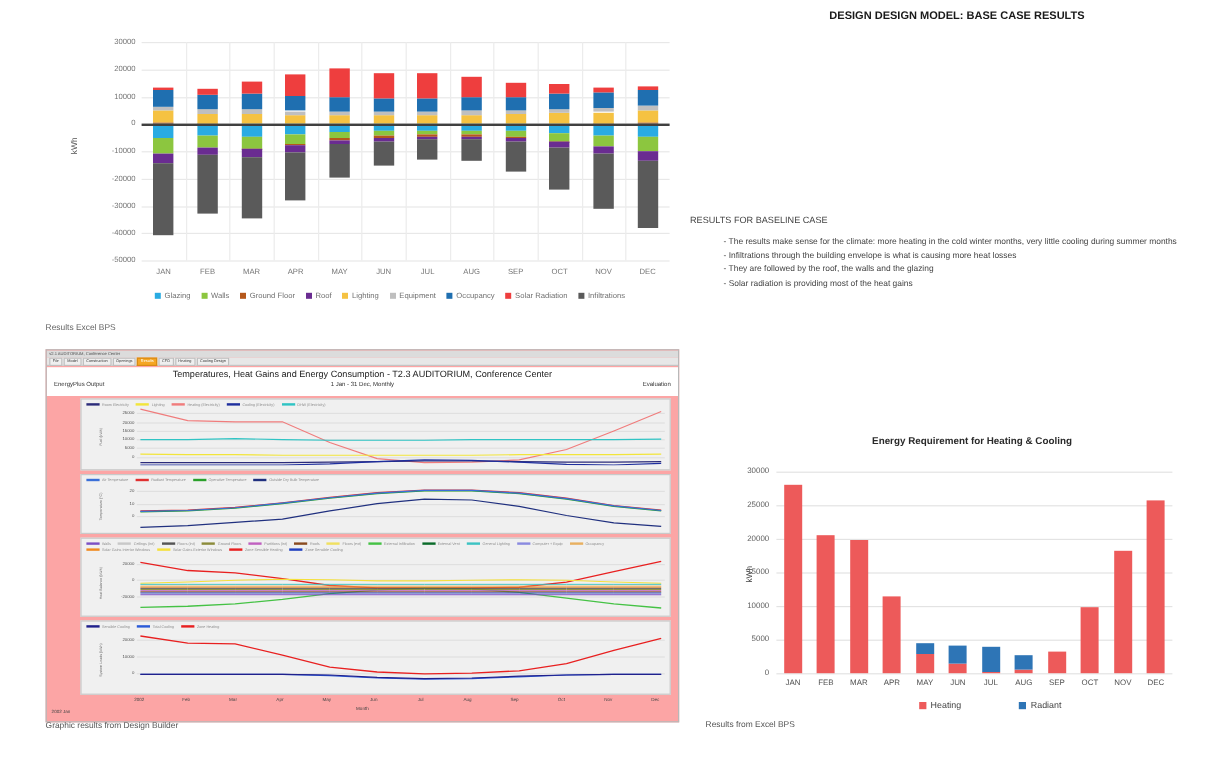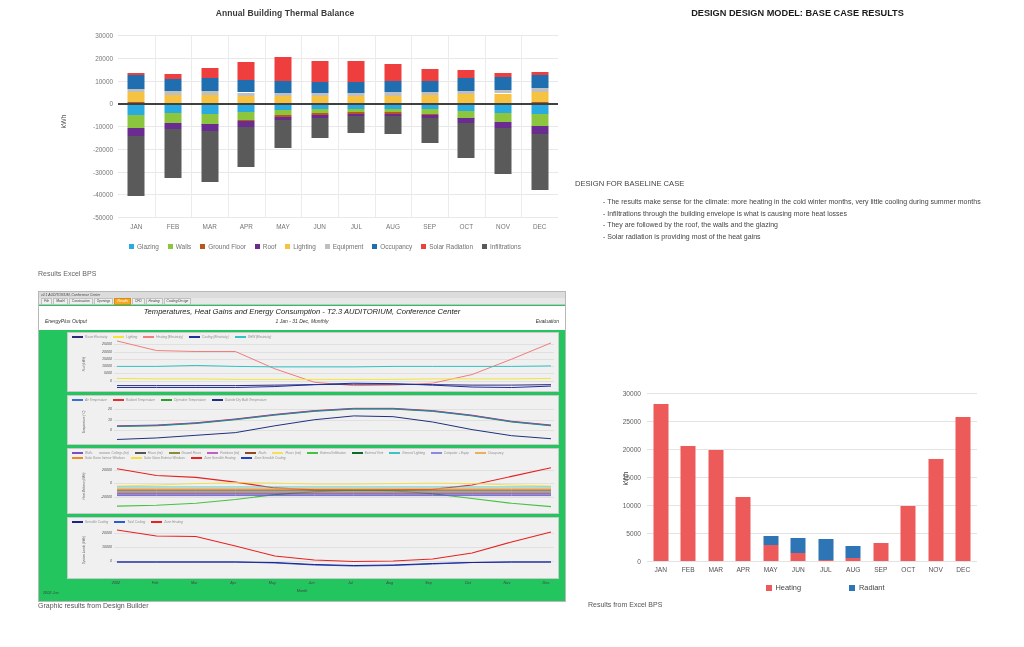--- a/index.html
+++ b/index.html
@@ -55,21 +55,21 @@
   }
   #table-clip{position:absolute;left:574px;top:44px;width:450px;height:124px;overflow:hidden;}
 
   #results-heading{position:absolute;left:575px;top:179px;font-size:7.6px;color:#444;}
   #results-notes{position:absolute;left:603px;top:196px;width:420px;font-size:7px;color:#444;line-height:11.6px;}
   #results-notes div{margin:0;}
 
   
   #db-shot{
     position:absolute;left:38px;top:291px;width:526px;height:309px;
-    background:#22c55e;border:1px solid #b8b8b8;overflow:hidden;font-style:italic;
+    background:#fca5a5;border:1px solid #b8b8b8;overflow:hidden;
   }
   #db-titlebar{
     position:absolute;left:0;top:0;width:100%;height:6px;background:#dcdcdc;
     font-size:3.4px;color:#4a4a4a;padding-left:2px;line-height:6px;overflow:hidden;
   }
   #db-menubar{
     position:absolute;left:0;top:6px;width:100%;height:6px;background:#e7e7e7;
     display:flex;align-items:center;gap:1px;padding-left:2px;border-bottom:1px solid #c4c4c4;
   }
   .db-tab{
@@ -140,21 +140,20 @@
     display:flex;justify-content:center;gap:48px;
   }
   .ep-lg{display:flex;align-items:center;gap:4px;font-size:7.4px;color:#444;}
   .ep-lg i{width:6px;height:6px;display:inline-block;}
   #cap-energy{position:absolute;left:588px;top:601px;font-size:7px;color:#555;}
 </style>
 </head>
 <body>
 
 <div class="abs" id="thermal-panel">
-  <div id="thermal-title">Annual Building Thermal Balance</div>
   <div id="thermal-ylabel">kWh</div>
   <div id="thermal-plot">
       <div class="tp-gridline" style="top: 0px;"></div>
       <div class="tp-ylab" style="top: 0px;">30000</div>
       <div class="tp-gridline" style="top: 22.75px;"></div>
       <div class="tp-ylab" style="top: 22.75px;">20000</div>
       <div class="tp-gridline" style="top: 45.5px;"></div>
       <div class="tp-ylab" style="top: 45.5px;">10000</div>
       <div class="tp-gridline" style="top: 68.25px;"></div>
       <div class="tp-ylab" style="top: 68.25px;">0</div>
@@ -389,21 +388,21 @@
     </div>
   <div id="cap-excel-bps">Results Excel BPS</div>
 </div>
 
 <div id="model-title">DESIGN DESIGN MODEL: BASE CASE  RESULTS</div>
 
 <div id="table-clip">
   
 </div>
 
-<div id="results-heading">DESIGN FOR BASELINE CASE</div>
+<div id="results-heading">RESULTS FOR BASELINE CASE</div>
 <div id="results-notes">
     <div>- The results make sense for the climate: more heating in the cold winter months, very little cooling during summer months</div>
     <div>- Infiltrations through the building envelope is what is causing more heat losses</div>
     <div>- They are followed by the roof, the walls and the glazing</div>
     <div>- Solar radiation is providing most of the heat gains</div>
   </div>
 
 <div id="db-shot">
   <div id="db-titlebar">v2.1 AUDITORIUM, Conference Center</div>
   <div id="db-menubar">
@@ -653,20 +652,21 @@
       <div class="db-xlab" style="left: 354.818px;">Oct</div>
       <div class="db-xlab" style="left: 393.909px;">Nov</div>
       <div class="db-xlab" style="left: 433px;">Dec</div>
     </div>
     <div id="db-month-label" style="top: 297px;">Month</div>
     <div id="db-startlabel" style="left: 4px; top: 299px;">2002 Jan</div>
   </div>
 <div id="cap-db">Graphic results from Design Builder</div>
 
 <div class="abs" id="energy-panel">
+  <div id="energy-title">Energy Requirement for Heating &amp; Cooling</div>
   <div id="energy-ylabel">kWh</div>
   <div id="energy-plot">
       <div class="ep-grid" style="top: 0px;"></div>
       <div class="ep-ylab" style="top: 0px;">30000</div>
       <div class="ep-grid" style="top: 28px;"></div>
       <div class="ep-ylab" style="top: 28px;">25000</div>
       <div class="ep-grid" style="top: 56px;"></div>
       <div class="ep-ylab" style="top: 56px;">20000</div>
       <div class="ep-grid" style="top: 84px;"></div>
       <div class="ep-ylab" style="top: 84px;">15000</div>

